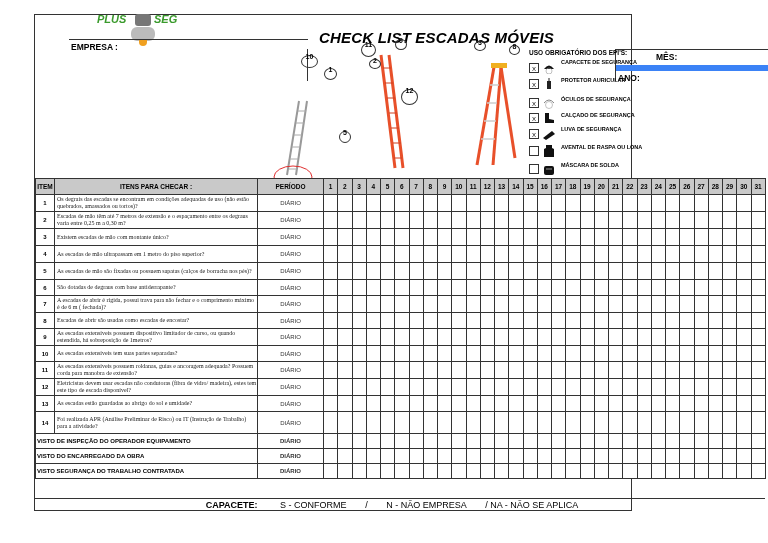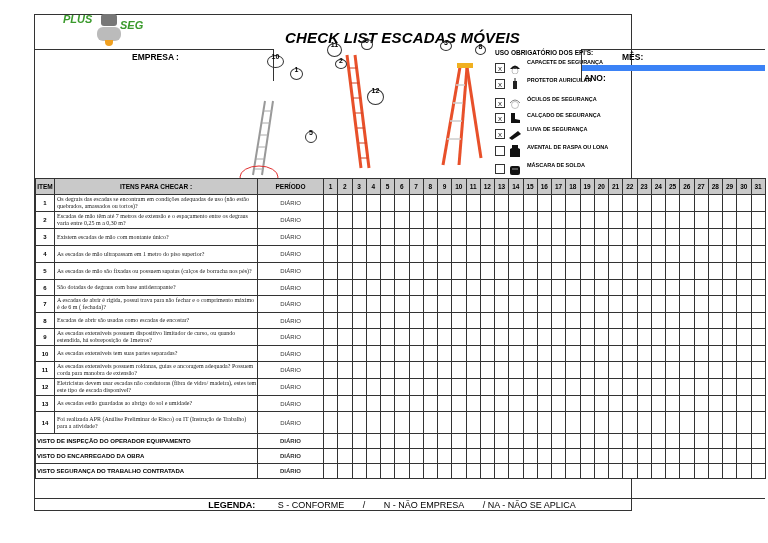--- a/index.html
+++ b/index.html
@@ -1,26 +1,26 @@
 <!DOCTYPE html>
 <html><head>
 <meta charset="utf-8">
 <style>
   html, body { margin:0; padding:0; background:#ffffff; }
   body { width:768px; height:543px; position:relative; overflow:hidden; font-family:"Liberation Sans", sans-serif; color:#000; }
-  .frame { position:absolute; left:34px; top:14px; width:598px; border:1px solid #333; box-sizing:border-box; }
+  .frame { position:absolute; left:34px; top:14px; width:598px; border:1px solid #333; box-sizing:border-box;padding-left:34px; }
   .header { position:relative; height:163px; }
   .logo { position:absolute; left:28px; top:-2px; width:90px; height:42px; }
   .logo-text { position:absolute; top:0; font-weight:bold; font-style:italic; font-size:11px; color:#3a9a2c; }
   .logo-robot { position:absolute; left:38px; top:1px; width:16px; height:12px; background:#777; border-radius:3px; }
   .logo-body { position:absolute; left:34px; top:14px; width:24px; height:14px; background:#bbb; border-radius:6px; }
   .logo-flame { position:absolute; left:42px; top:27px; width:8px; height:6px; background:#f0a020; border-radius:0 0 4px 4px; }
   .title { position:absolute; left:250px; top:14px; font-weight:bold; font-size:15px; letter-spacing:0.2px;font-style:italic; }
   .field-row { position:absolute; left:0; width:239px; height:15px; border-top:1px solid #333; font-size:8.5px; font-weight:bold; line-height:15px; padding-left:2px; box-sizing:border-box; }
-  .field-row.r1 { top:34px;text-align:center; }
+  .field-row.r1 { top:24px; }
   .field-row.r2 { top:50px; border-bottom:1px solid #333; }
   .field-box-right { position:absolute; left:238px; top:34px; width:1px; height:32px; background:#333; }
   .month-box { position:absolute; left:546px; top:34px; width:184px; height:32px; border-left:1px solid #333; border-top:1px solid #333; box-sizing:border-box; }
   .month-box div { height:15px; font-size:8.5px; font-weight:bold; line-height:15px; padding-left:2px; }
   .month-box div.mes { padding-left:40px; border-bottom:6px solid #3b82f6; }
   .epi-title { position:absolute; left:460px; top:34px; font-size:6.5px; font-weight:bold; }
   .epi-item { position:absolute; left:460px; height:14px; width:140px; }
   .epi-check { position:absolute; left:0; top:0; width:10px; height:10px; border:1px solid #333; font-size:6px; text-align:center; line-height:10px; box-sizing:border-box; }
   .epi-icon { position:absolute; left:14px; top:-1px; width:12px; height:12px; }
   .epi-label { position:absolute; left:32px; top:0; font-size:5.5px; font-weight:bold; white-space:nowrap; }
@@ -43,21 +43,21 @@
 </head>
 <body>
 
 <div class="frame" style="height:497px;">
   <div class="header">
     <div class="logo">
       <span class="logo-text" style="left:0;">PLUS</span>
       <div class="logo-robot"></div>
       <div class="logo-body"></div>
       <div class="logo-flame"></div>
-      <span class="logo-text" style="left:57px;margin-top:6px;">SEG</span>
+      <span class="logo-text" style="left:57px;">SEG</span>
     </div>
     <div class="title">CHECK LIST ESCADAS MÓVEIS</div>
 
     <div class="field-row r1">EMPRESA :</div>
     <div class="field-box-right"></div>
 
     <div class="month-box">
       <div class="mes">MÊS:</div>
       <div>ANO:</div>
     </div>
@@ -843,19 +843,19 @@
           <td class="day"></td>
           <td class="day"></td>
           <td class="day"></td>
           <td class="day"></td>
           <td class="day"></td>
         </tr>
       </tbody>
   </table>
 
   <div class="legenda" style="top:483px;">
-    <b>LEGENDA:</b>
+    <b>CAPACETE:</b>
     <span>S - CONFORME</span>
     <span>/</span>
     <span>N - NÃO EMPRESA</span>
     <span>/ NA - NÃO SE APLICA</span>
   </div>
 </div>
 
 </body></html>

